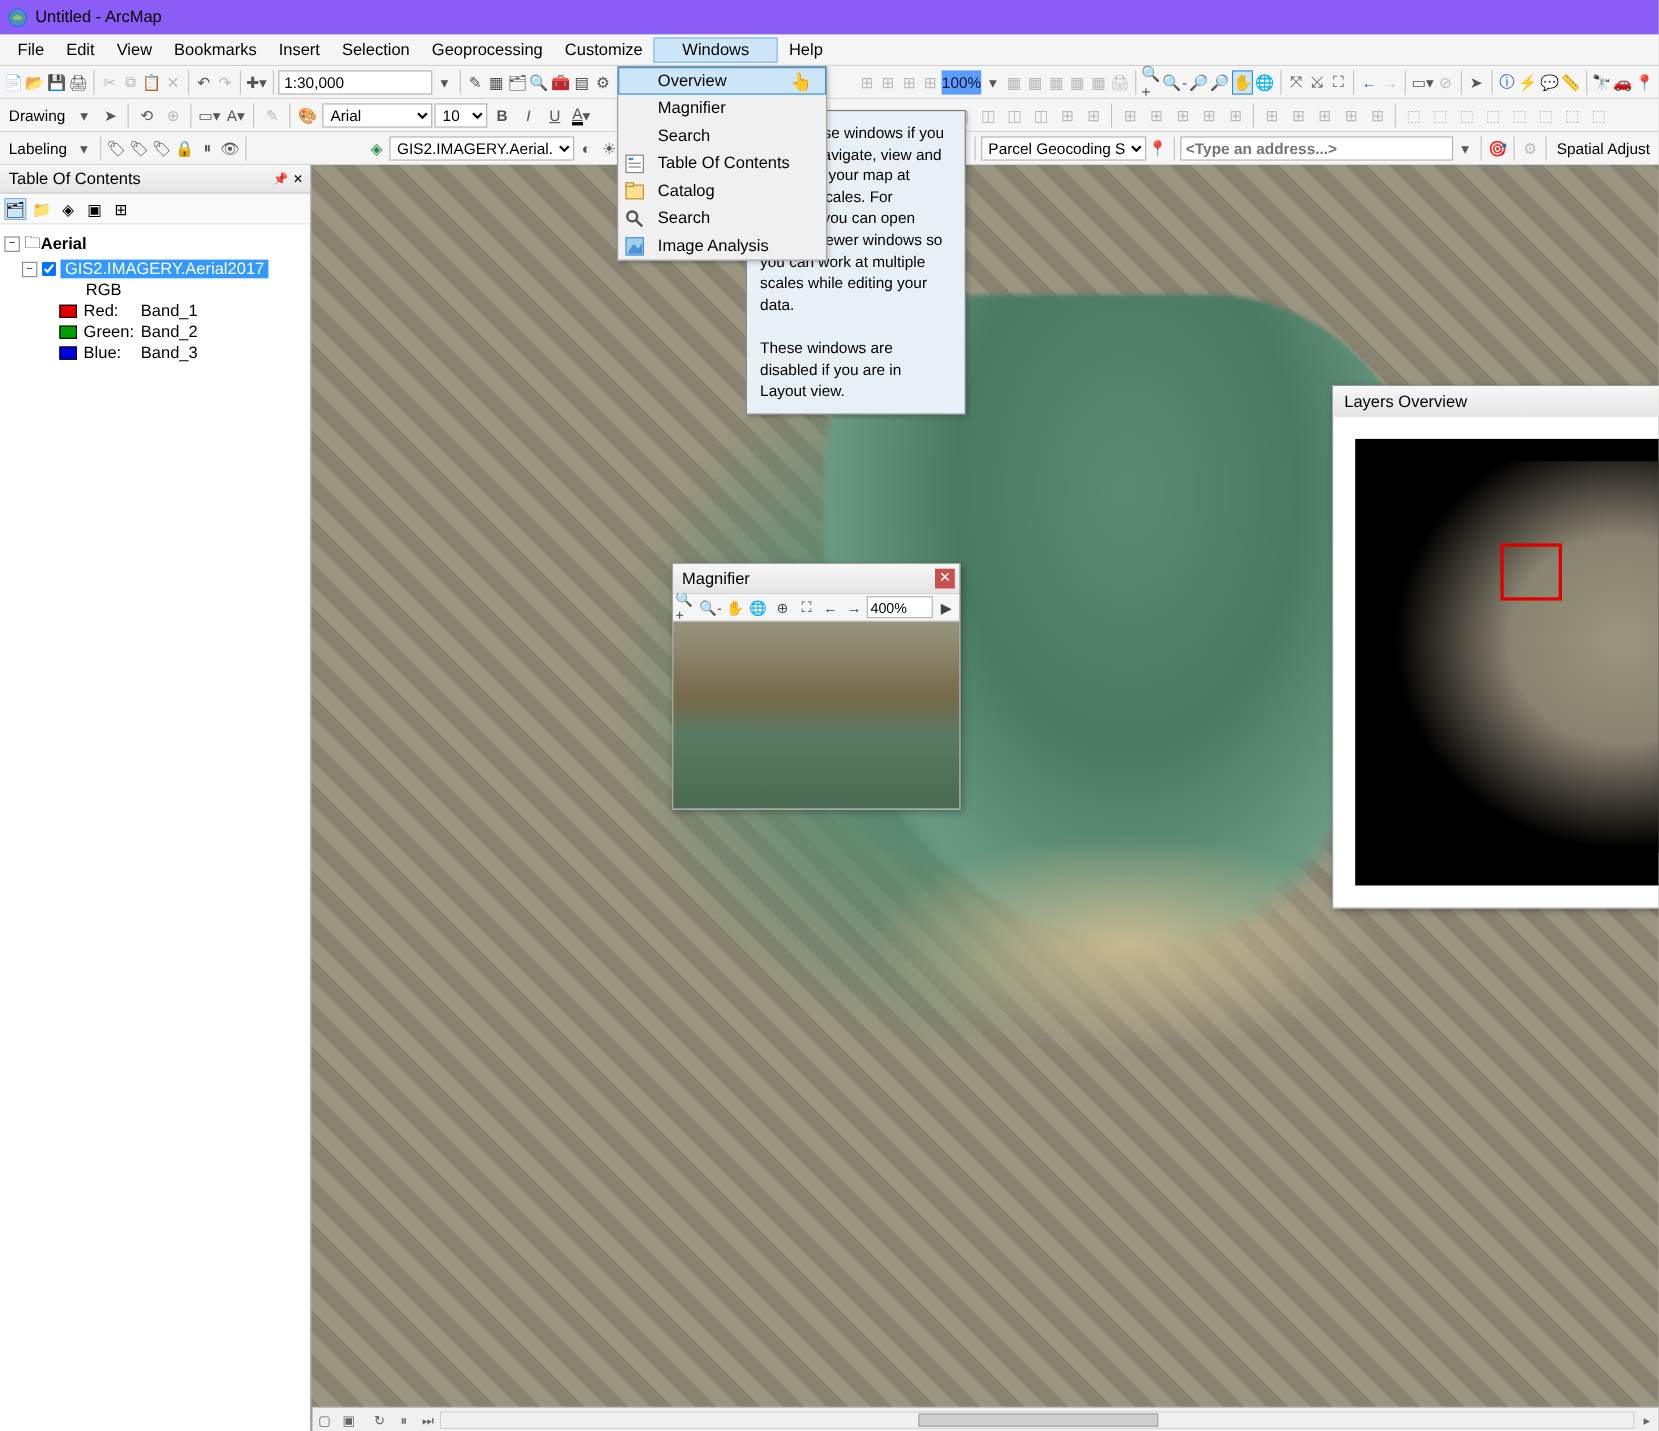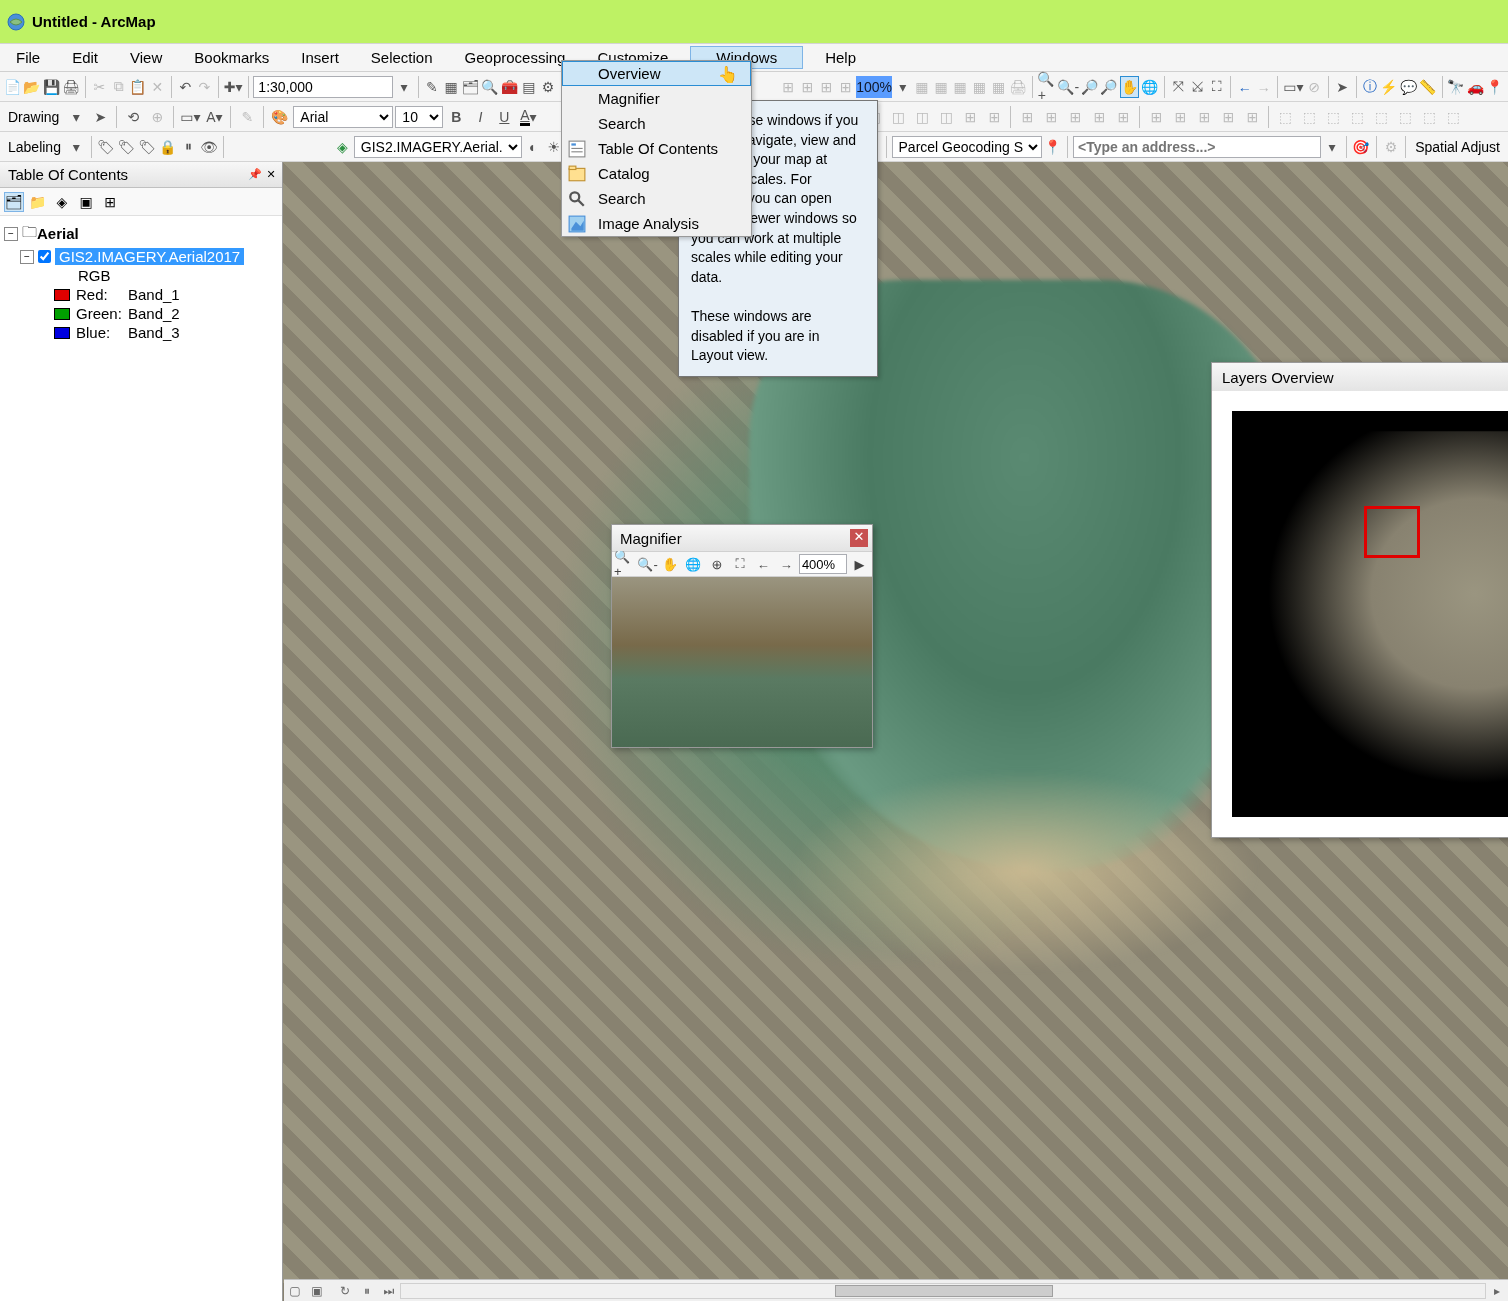--- a/index.html
+++ b/index.html
@@ -1,24 +1,24 @@
 <!DOCTYPE html>
 <html><head>
 <meta charset="utf-8">
 <style>
 * { margin: 0; padding: 0; box-sizing: border-box; font-family: "Segoe UI", Tahoma, sans-serif; }
 body { width: 1508px; height: 1301px; background: #f0f0f0; overflow: hidden; font-size: 15px; color: #000; position: relative; }
 
 
-.titlebar { height: 44px; background: #bef264; display: flex; align-items: center; padding: 0 6px; border-bottom: 1px solid #d4d4d4; font-weight: bold; }
+.titlebar { height: 32px; background: #8b5cf6; display: flex; align-items: center; padding: 0 6px; border-bottom: 1px solid #d4d4d4; }
 .app-icon { width: 20px; height: 20px; margin-right: 6px; }
 .titlebar-text { font-size: 15px; }
 
 
-.menubar { height: 28px; background: #f5f5f5; display: flex; align-items: center; padding: 0 6px; gap: 12px; border-bottom: 1px solid #d0d0d0; position: relative; }
+.menubar { height: 28px; background: #f5f5f5; display: flex; align-items: center; padding: 0 6px; gap: 0; border-bottom: 1px solid #d0d0d0; position: relative; }
 .menu-item { padding: 3px 10px; font-size: 15px; cursor: default; }
 .menu-item.active { background: #cde6f7; border: 1px solid #7eb4e6; padding: 2px 25px; }
 
 
 .dropdown { position: absolute; top: 60px; left: 561px; width: 191px; background: #f0f0f0; border: 1px solid #999; box-shadow: 2px 2px 4px rgba(0,0,0,0.2); z-index: 100; }
 .dropdown-item { padding: 4px 8px 4px 36px; font-size: 15px; position: relative; cursor: default; }
 .dropdown-item.highlight { background: #cde6f7; border: 1px solid #2a8dd4; margin: 0; padding: 3px 7px 3px 35px; }
 .dropdown-icon { position: absolute; left: 6px; top: 4px; width: 18px; height: 18px; }
 .dropdown-cursor { position: absolute; right: 12px; top: 3px; font-size: 16px; }
 
@@ -65,21 +65,21 @@
 }
 .lake { position:absolute; left: 38%; top: 10%; width: 45%; height: 50%; background: radial-gradient(ellipse at 50% 30%, #5a8a72 0%, #4a7a62 40%, #6a9a82 70%, transparent 75%); border-radius: 30% 40% 50% 60%; filter: blur(2px); }
 .shore { position:absolute; left: 38%; top: 50%; width: 45%; height: 20%; background: radial-gradient(ellipse, #c8b890 0%, transparent 60%); filter: blur(3px); }
 
 
 .magnifier { position: absolute; left: 328px; top: 362px; width: 262px; background: #fff; border: 1px solid #999; box-shadow: 2px 2px 6px rgba(0,0,0,0.3); z-index: 50; }
 .mag-title { height: 26px; background: linear-gradient(#f7f7f7,#e4e4e4); display: flex; align-items: center; padding: 0 8px; font-size: 15px; position: relative; }
 .mag-close { position: absolute; right: 4px; top: 4px; width: 18px; height: 18px; background: #c75050; color: #fff; text-align: center; line-height: 16px; font-size: 13px; cursor: default; }
 .mag-toolbar { height: 26px; background: #f5f5f5; display: flex; align-items: center; padding: 0 2px; gap: 2px; border-top: 1px solid #d0d0d0; border-bottom: 1px solid #d0d0d0; }
 .mag-tb-btn { width: 22px; height: 22px; display: inline-flex; align-items: center; justify-content: center; font-size: 13px; cursor: default; color: #444; }
-.mag-zoom { width: 48px; height: 20px; border: 1px solid #abadb3; font-size: 13px; padding: 0 2px; }
+.mag-zoom { width: 60px; height: 20px; border: 1px solid #abadb3; font-size: 13px; padding: 0 2px; }
 .mag-content { height: 170px; background: linear-gradient(#9a9580,#786a4a 40%,#5a7a62 60%,#4a6a52); position: relative; }
 
 
 .overview { position: absolute; left: 928px; top: 200px; width: 527px; background: #fff; border: 1px solid #999; box-shadow: 2px 2px 6px rgba(0,0,0,0.3); z-index: 50; }
 .ov-title { height: 28px; background: linear-gradient(#f7f7f7,#e4e4e4); display: flex; align-items: center; padding: 0 10px; font-size: 15px; position: relative; }
 .ov-content { height: 446px; padding: 20px; position: relative; }
 .ov-map { position: absolute; inset: 20px; background: #000; }
 .ov-aerial { position: absolute; inset: 0; background:
   radial-gradient(ellipse at 50% 45%, #9a9580 0%, #888270 30%, #000 60%);
   clip-path: polygon(25% 5%, 60% 5%, 70% 15%, 85% 20%, 95% 40%, 95% 70%, 75% 90%, 40% 95%, 20% 85%, 5% 60%, 5% 30%, 15% 15%);

